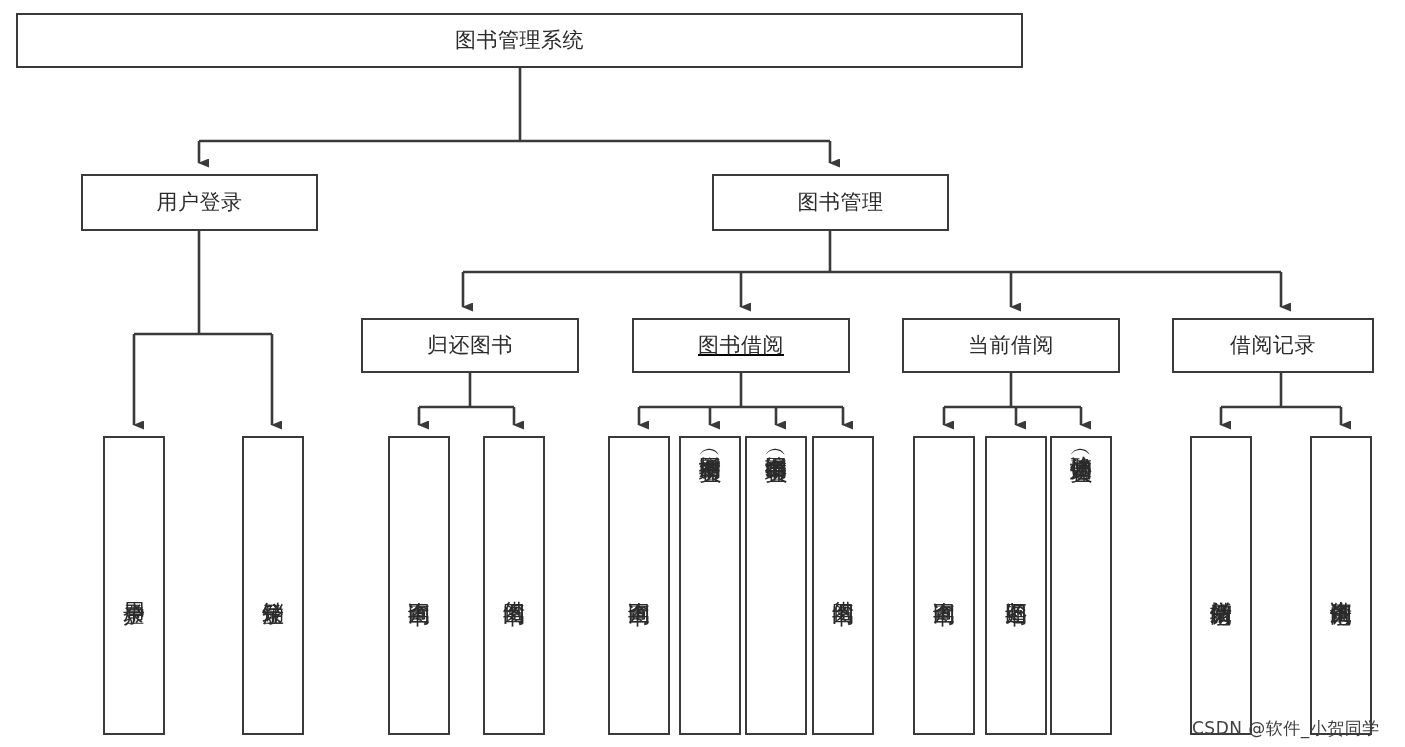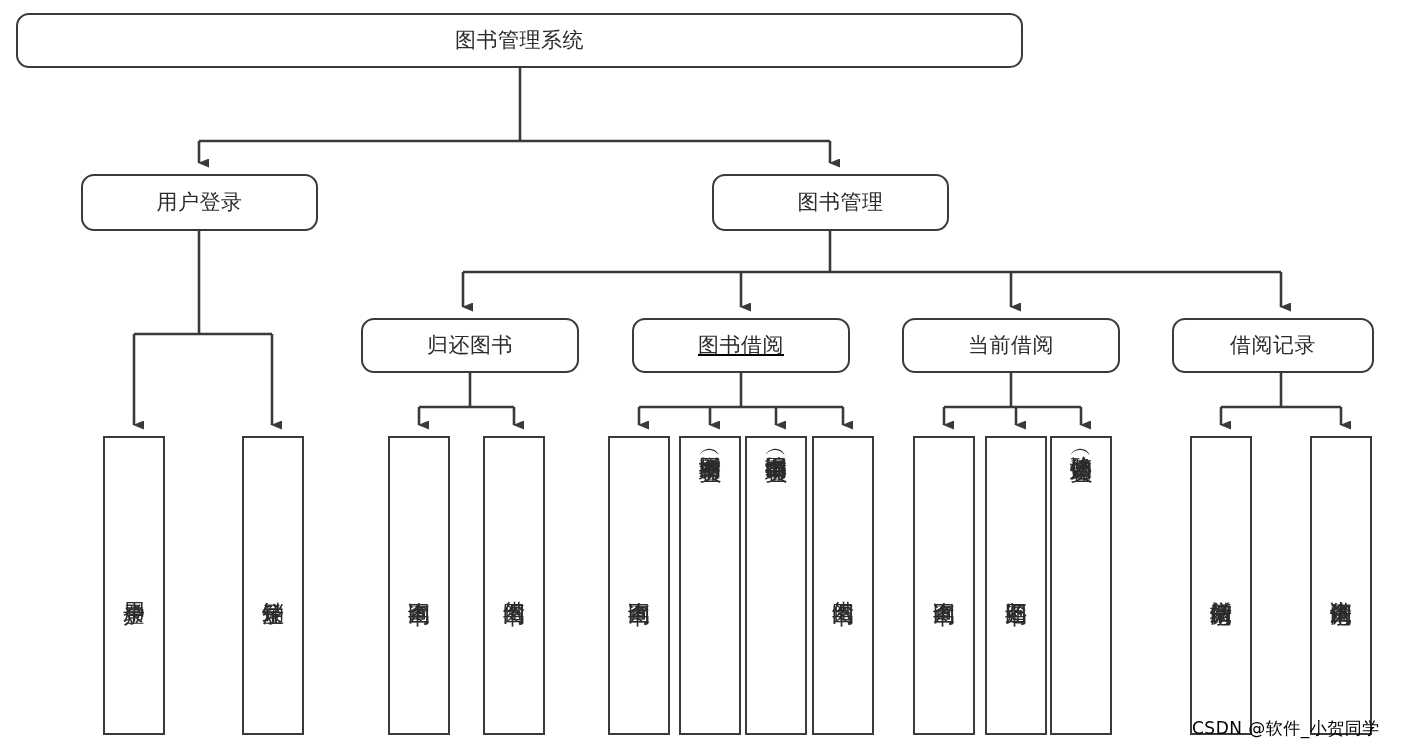--- a/index.html
+++ b/index.html
@@ -31,21 +31,20 @@
     background: #ffffff;
     border: 2px solid #3a3a3a;
     display: flex;
     align-items: center;
     justify-content: center;
     overflow: hidden;
   }
   .node-box.horizontal {
     align-items: center;
     justify-content: center;
-    border-radius: 13px;
   }
   .node-label-h {
     font-size: 21px;
     color: #2b2b2b;
     line-height: 1.1;
     white-space: nowrap;
     letter-spacing: 0.5px;
   }
   .node-box.vertical {
     align-items: flex-start;
@@ -60,21 +59,21 @@
     text-orientation: upright;
     font-size: 22px;
     color: #2b2b2b;
     line-height: 1.18;
     letter-spacing: 1px;
     white-space: nowrap;
   }
   .watermark {
     position: absolute;
     font-size: 17px;
-    color: #000000;
+    color: #404040;
     white-space: nowrap;
     letter-spacing: 0.5px;
     pointer-events: none;
   }
 </style>
 </head>
 <body>
 
 <div id="diagram-root">
   <svg id="diagram-svg" viewBox="0 0 1405 747" xmlns="http://www.w3.org/2000/svg">

